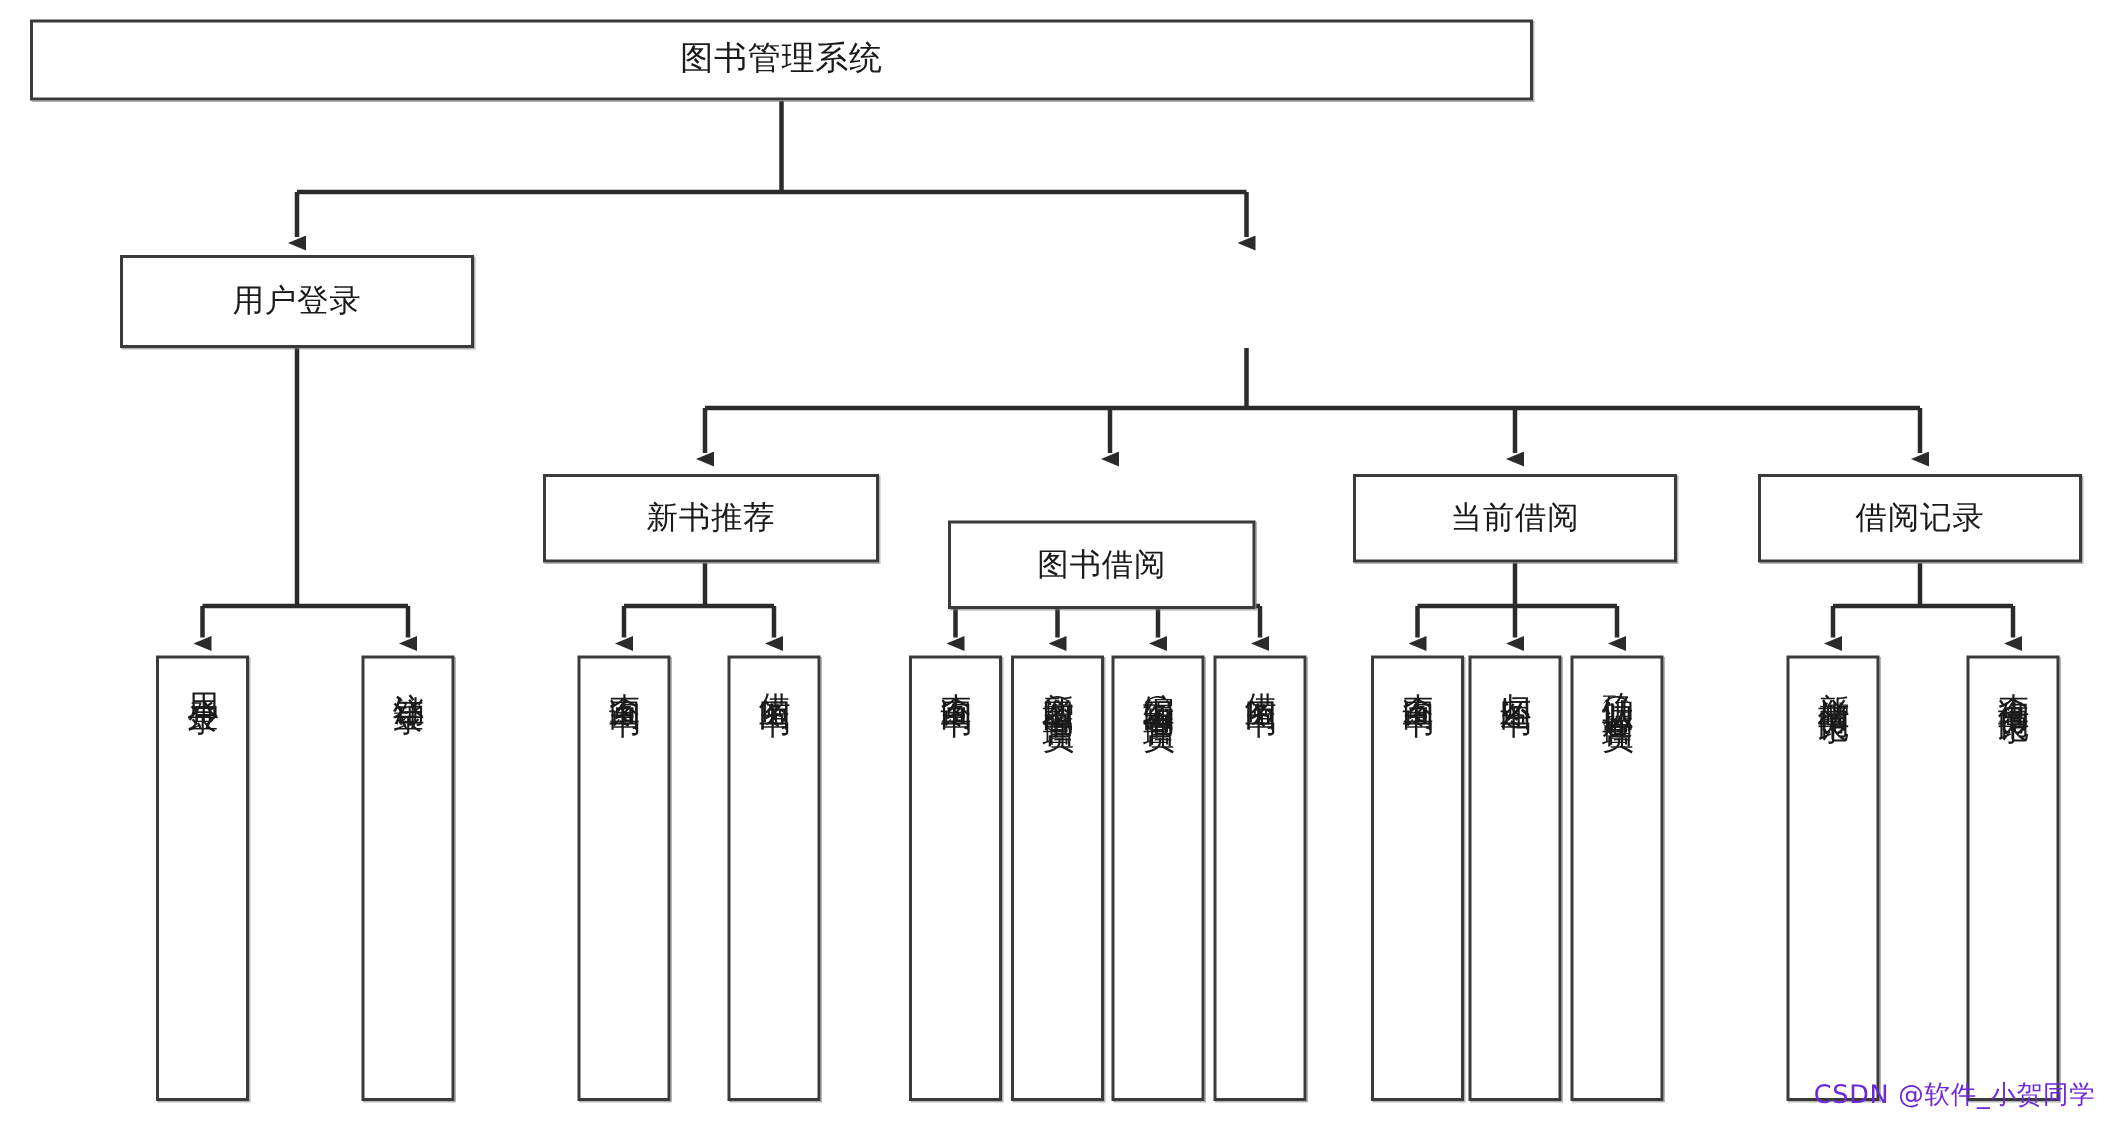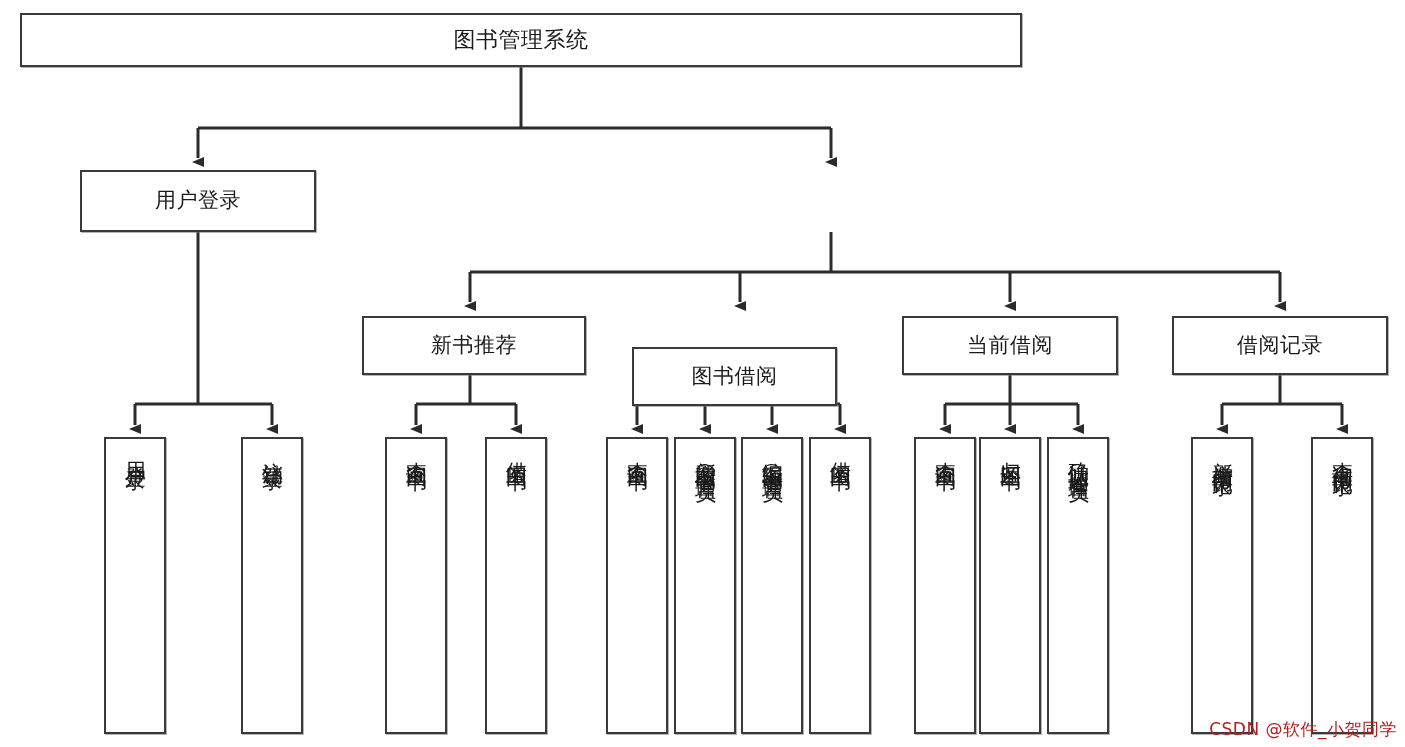--- a/index.html
+++ b/index.html
@@ -59,21 +59,21 @@
     font-size: 21px;
     letter-spacing: 3px;
     white-space: nowrap;
     line-height: 1;
   }
   .watermark {
     position: absolute;
     right: 8px;
     bottom: 6px;
     font-size: 17px;
-    color: #b91c1c;
+    color: #6d28d9;
     letter-spacing: 0.5px;
     white-space: nowrap;
     user-select: none;
   }
 </style>
 </head>
 <body>
 
 <div id="canvas">
 

